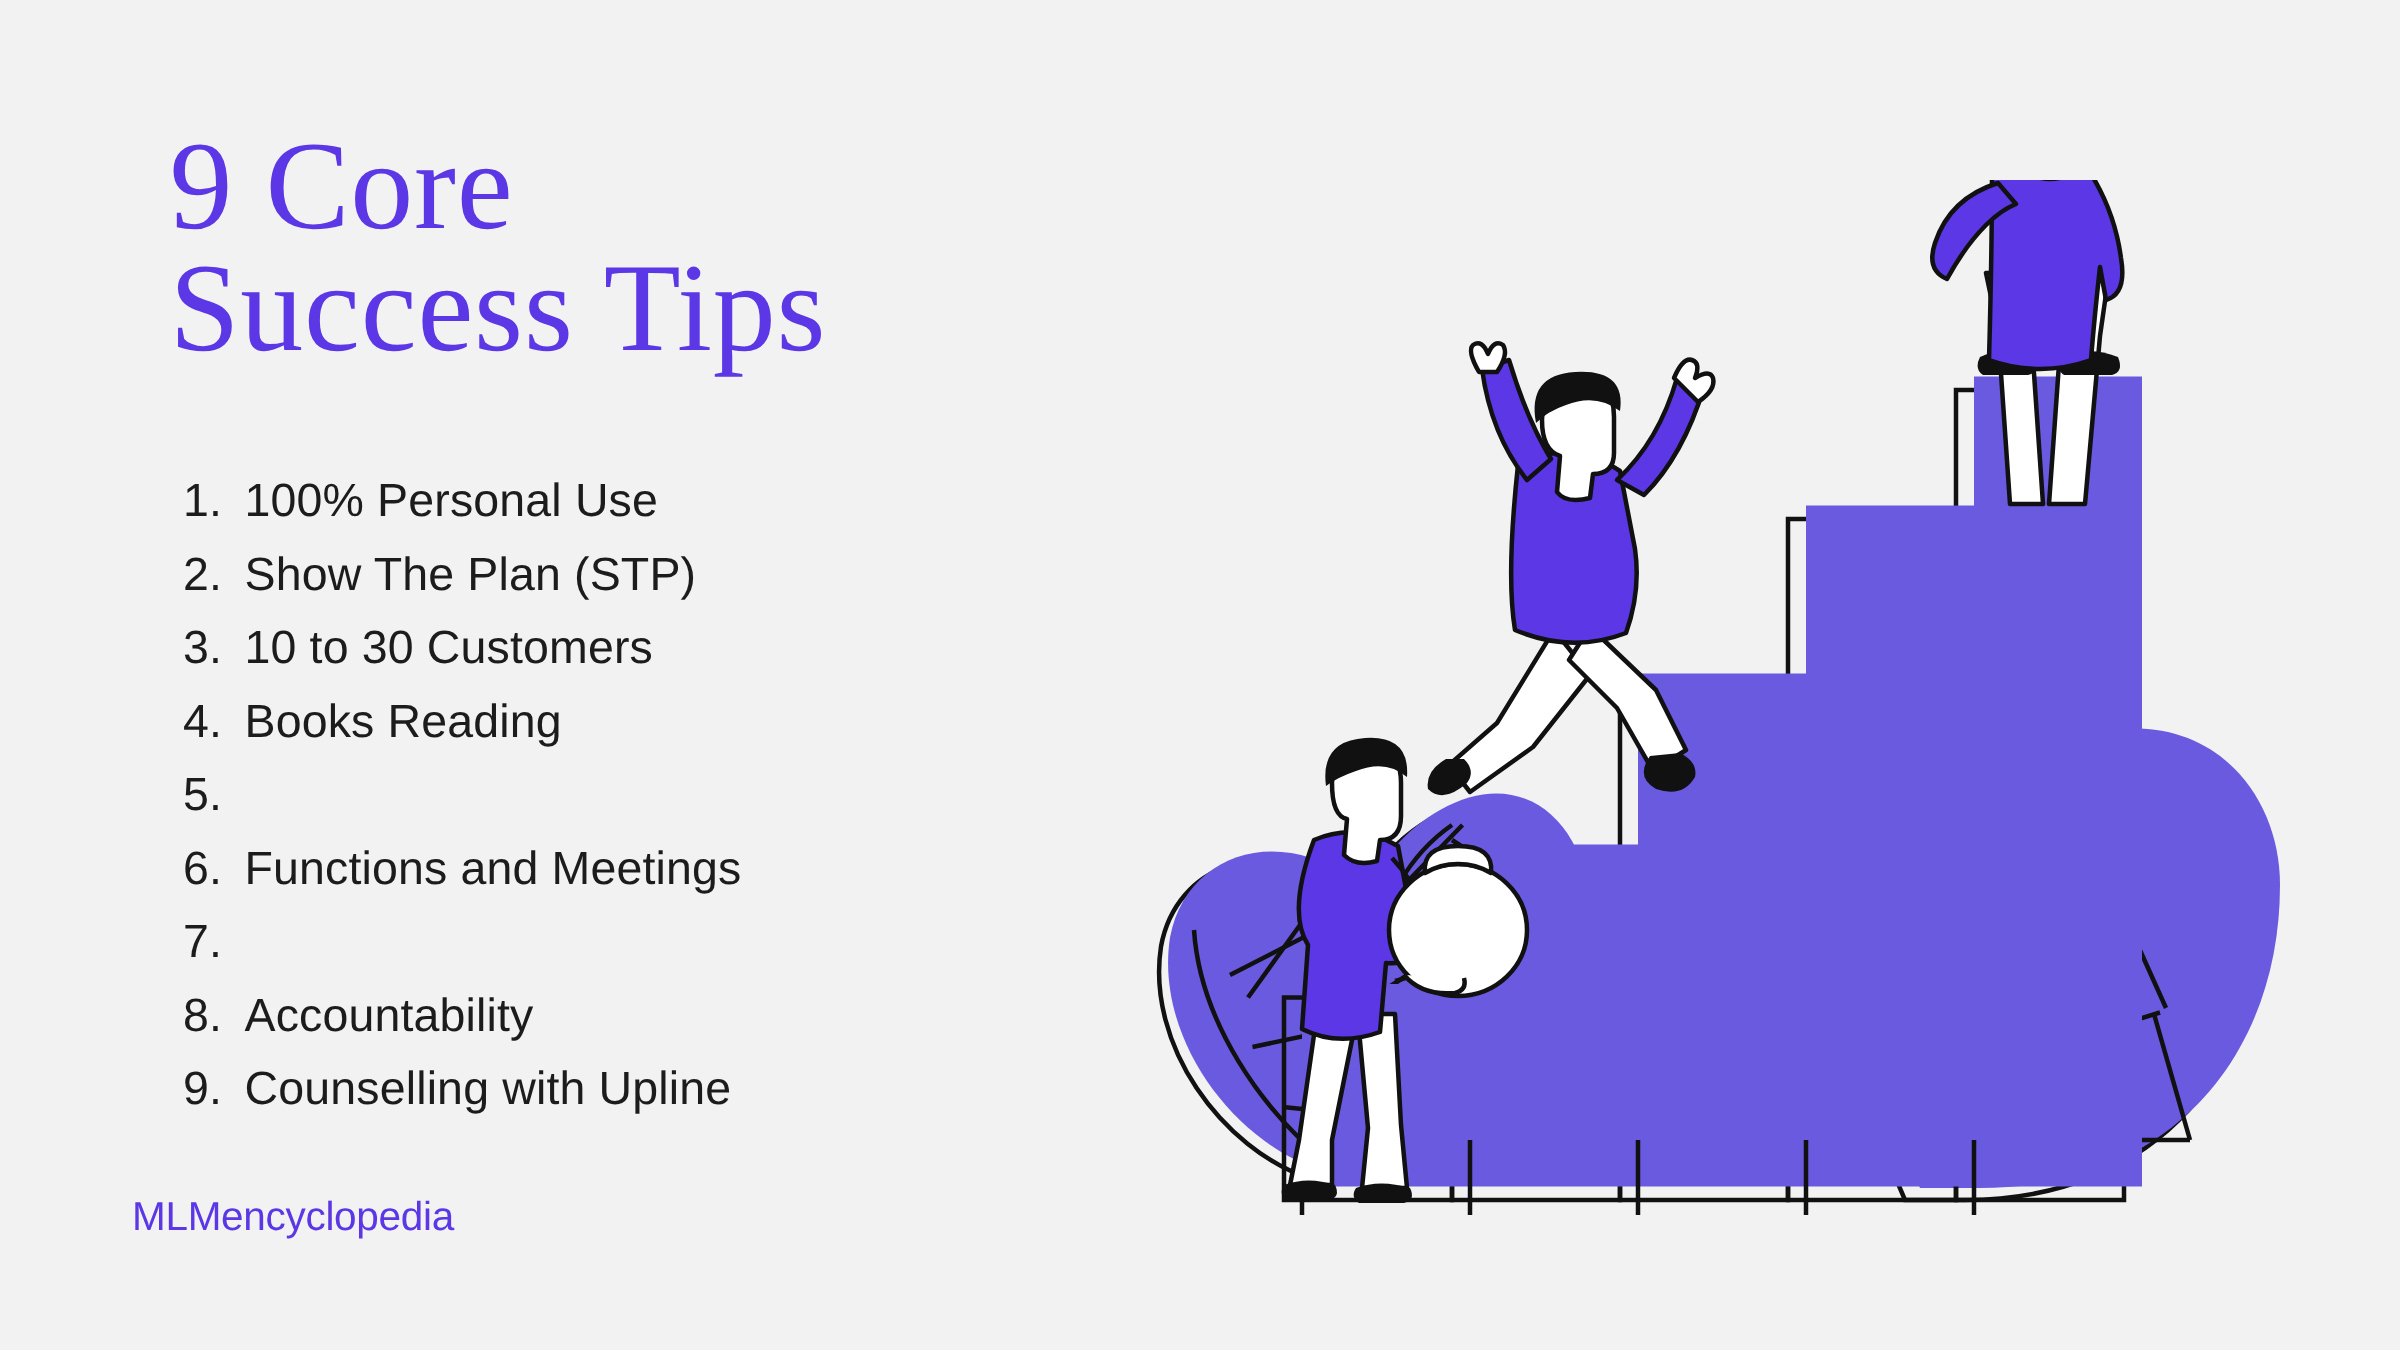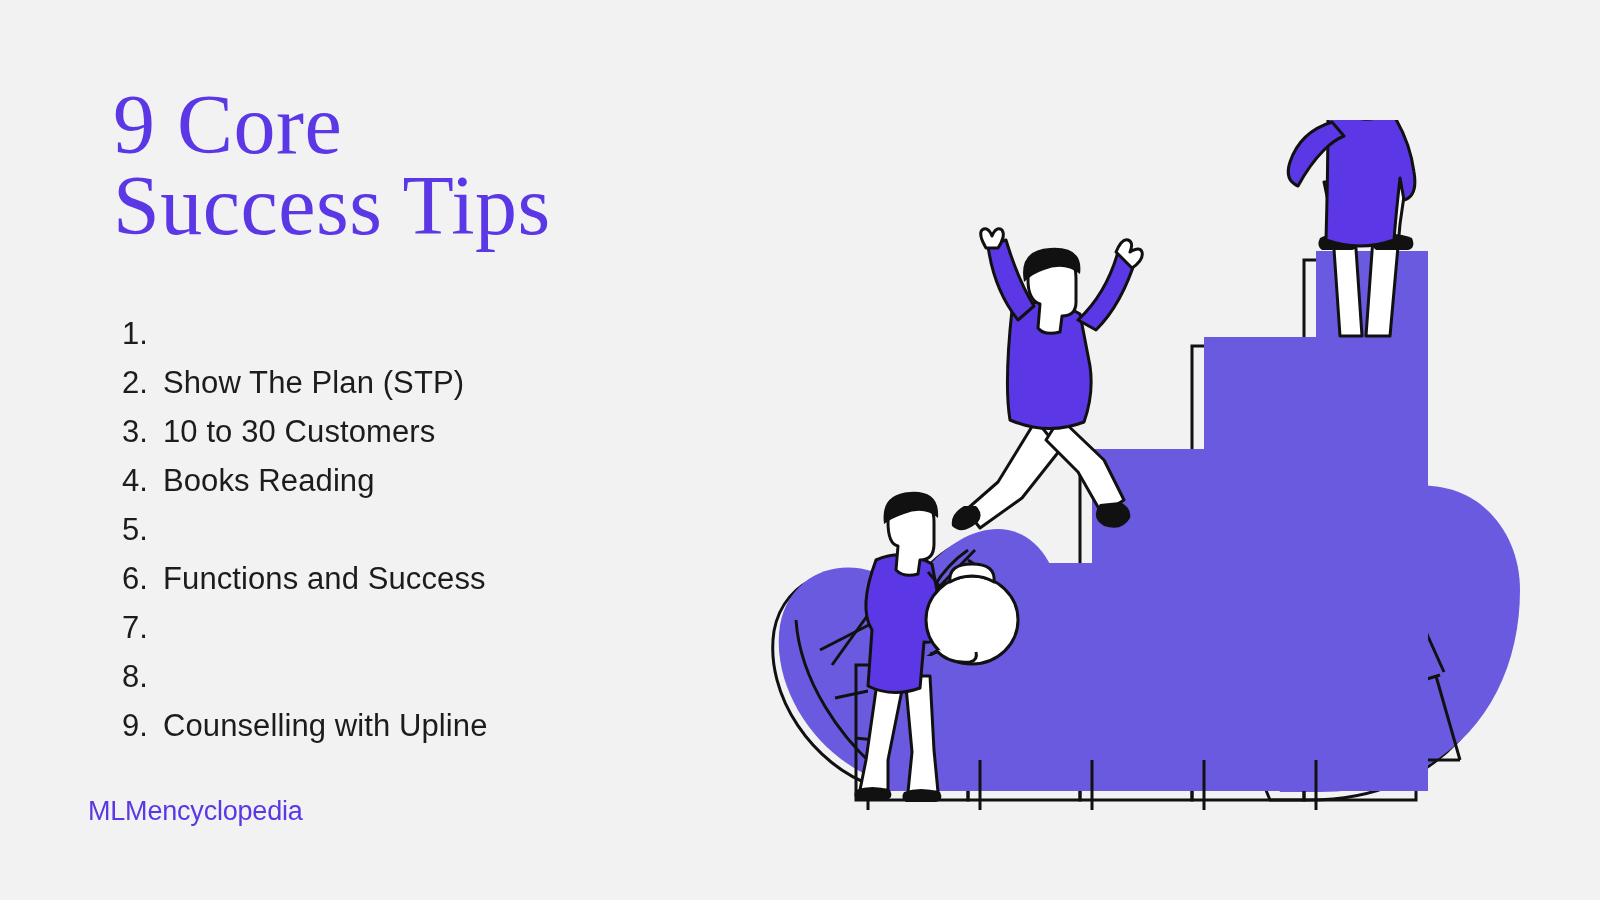--- a/index.html
+++ b/index.html
@@ -80,45 +80,47 @@
 <div id="poster">
 
   <div id="left-col">
 
     <div id="title">9 Core
 Success Tips</div>
 
     <ol id="tips-list">
         <li class="tip-row">
           <span class="tip-num">1.</span>
+          <span class="tip-text">100% Personal Use</span>
         </li>
         <li class="tip-row">
           <span class="tip-num">2.</span>
           <span class="tip-text">Show The Plan (STP)</span>
         </li>
         <li class="tip-row">
           <span class="tip-num">3.</span>
           <span class="tip-text">10 to 30 Customers</span>
         </li>
         <li class="tip-row">
           <span class="tip-num">4.</span>
           <span class="tip-text">Books Reading</span>
         </li>
         <li class="tip-row">
           <span class="tip-num">5.</span>
         </li>
         <li class="tip-row">
           <span class="tip-num">6.</span>
-          <span class="tip-text">Functions and Success</span>
+          <span class="tip-text">Functions and Meetings</span>
         </li>
         <li class="tip-row">
           <span class="tip-num">7.</span>
         </li>
         <li class="tip-row">
           <span class="tip-num">8.</span>
+          <span class="tip-text">Accountability</span>
         </li>
         <li class="tip-row">
           <span class="tip-num">9.</span>
           <span class="tip-text">Counselling with Upline</span>
         </li>
       </ol>
 
     <div id="brand">MLMencyclopedia</div>
   </div>
 

